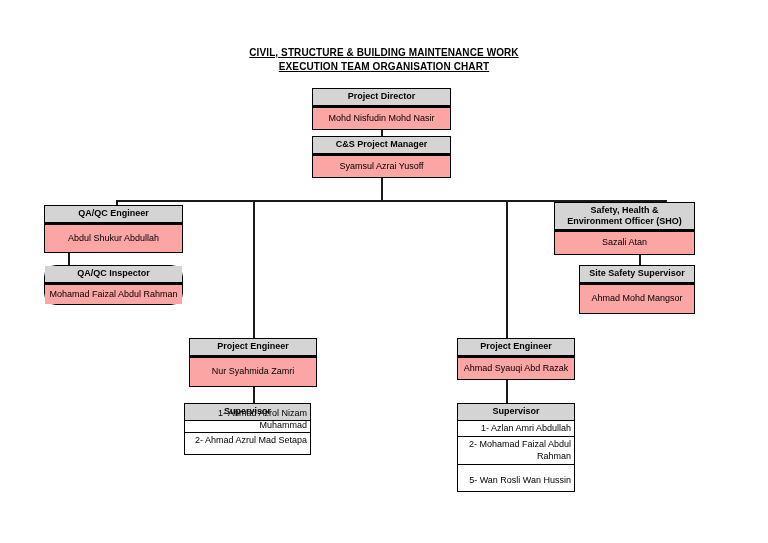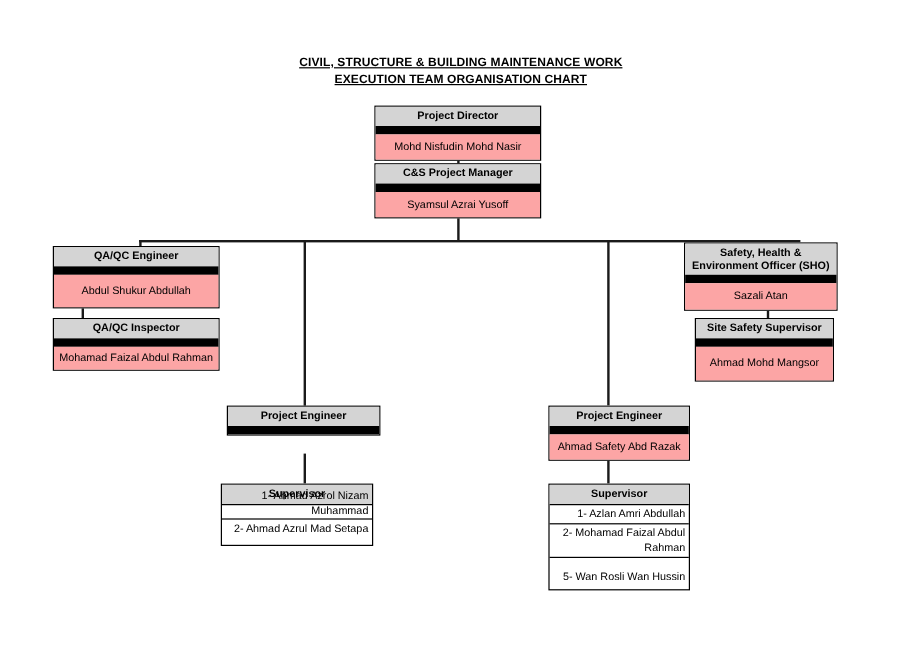--- a/index.html
+++ b/index.html
@@ -42,21 +42,21 @@
 
   
   .node {
     position: absolute;
     border: 1px solid #000000;
     background: #ffffff;
     box-sizing: border-box;
   }
   .node-head {
     background: #d4d4d4;
-    border-bottom: 7px solid #000000;
+    border-bottom: 3px solid #000000;
     font-size: 9px;
     font-weight: bold;
     text-align: center;
     line-height: 11px;
     padding: 2px 2px 3px 2px;
     box-sizing: border-box;
   }
   .node-body {
     background: #fca5a5;
     font-size: 9px;
@@ -143,45 +143,46 @@
   <div class="node" style="left:312px; top:136px; width:139px;">
     <div class="node-head">C&amp;S Project Manager</div>
     <div class="node-body">Syamsul Azrai Yusoff</div>
   </div>
 
   <div class="node" style="left:44px; top:205px; width:139px;">
     <div class="node-head">QA/QC Engineer</div>
     <div class="node-body" style="padding-top:7px; padding-bottom:8px;">Abdul Shukur Abdullah</div>
   </div>
 
-  <div class="node" style="left:44px; top:265px; width:139px;">
+  <div class="node" style="left:44px; top:265px; width:139px;border-radius:12px;">
     <div class="node-head">QA/QC Inspector</div>
     <div class="node-body" style="padding-top:3px; padding-bottom:4px;">Mohamad Faizal Abdul Rahman</div>
   </div>
 
-  <div class="node" style="left:570px; top:202px; width:128px;">
+  <div class="node" style="left:554px; top:202px; width:141px;">
     <div class="node-head" style="padding-bottom:2px;">
       <span>Safety, Health &amp;</span><br>
       <span>Environment Officer (SHO)</span>
     </div>
     <div class="node-body" style="padding-top:4px; padding-bottom:6px;">Sazali Atan</div>
   </div>
 
   <div class="node" style="left:579px; top:265px; width:116px;">
     <div class="node-head">Site Safety Supervisor</div>
     <div class="node-body" style="padding-top:7px; padding-bottom:9px;text-align:center;">Ahmad Mohd Mangsor</div>
   </div>
 
   <div class="node" style="left:189px; top:338px; width:128px;">
     <div class="node-head">Project Engineer</div>
+    <div class="node-body" style="padding-top:7px; padding-bottom:9px;">Nur Syahmida Zamri</div>
   </div>
 
   <div class="node" style="left:457px; top:338px; width:118px;">
     <div class="node-head">Project Engineer</div>
-    <div class="node-body" style="padding-top:4px; padding-bottom:5px;">Ahmad Safety Abd Razak</div>
+    <div class="node-body" style="padding-top:4px; padding-bottom:5px;">Ahmad Syauqi Abd Razak</div>
   </div>
 
   <div class="node list-box" style="left:184px; top:403px; width:127px; height:52px;">
     <div class="node-head">Supervisor</div>
     <div class="list-row overflow-up">1- Ahmad Azrol Nizam Muhammad</div>
     <div class="list-row">2- Ahmad Azrul Mad Setapa</div>
   </div>
 
   <div class="node list-box" style="left:457px; top:403px; width:118px;">
     <div class="node-head">Supervisor</div>

